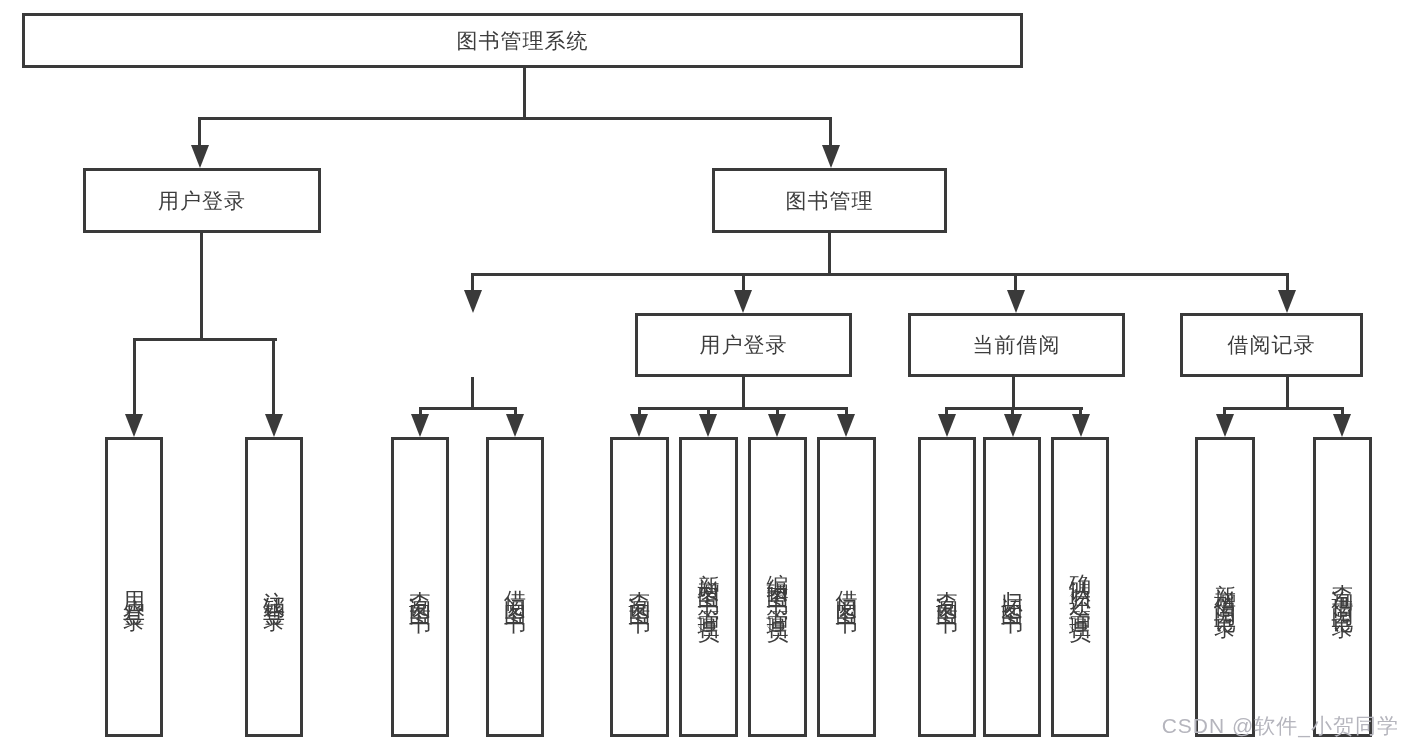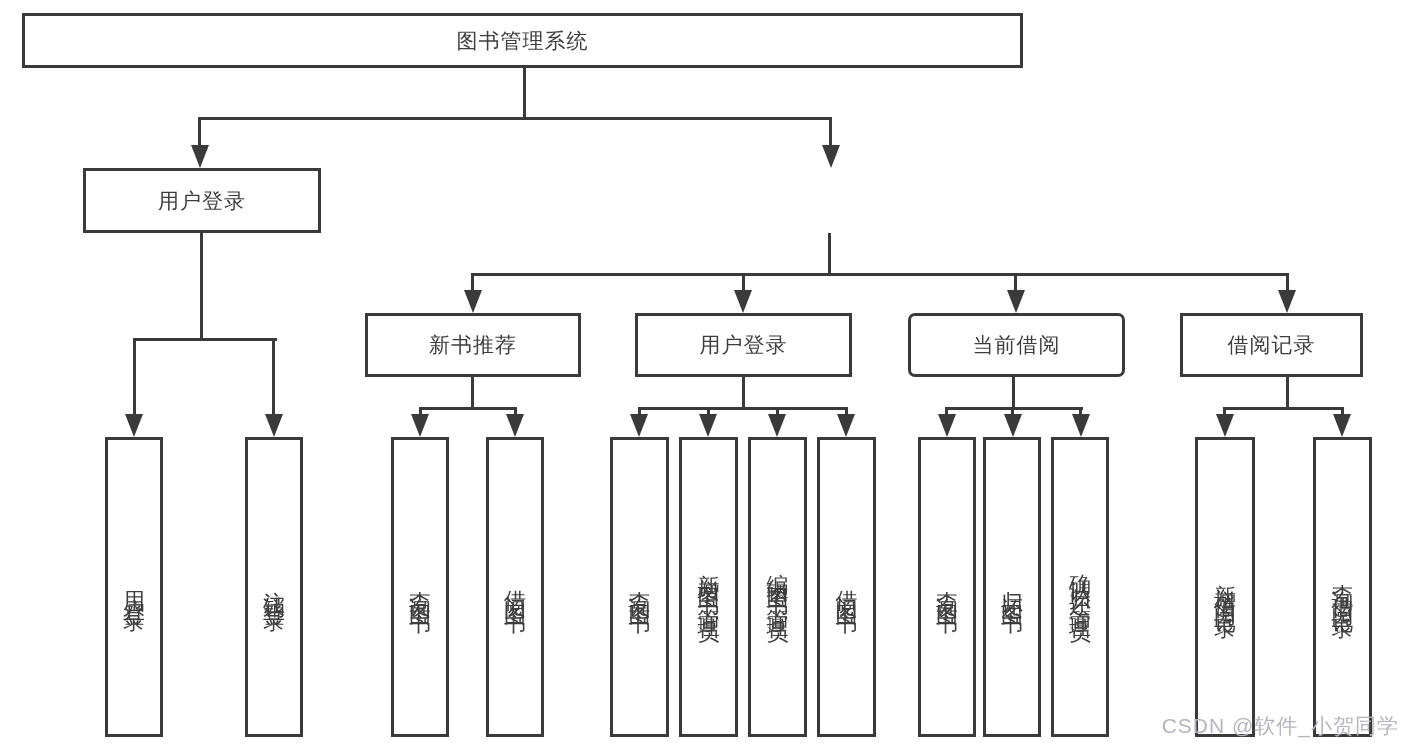--- a/index.html
+++ b/index.html
@@ -75,20 +75,23 @@
     <div class="line" style="left:198px; top:117px; width:634px; height:3px;"></div>
     <div class="line" style="left:198px; top:120px; width:3px; height:28px;"></div>
     <div class="ah" style="left:191px; top:145px;"></div>
     <div class="line" style="left:829px; top:120px; width:3px; height:28px;"></div>
     <div class="ah" style="left:822px; top:145px;"></div>
   </div>
 
   <div class="box h" style="left:83px; top:168px; width:238px; height:65px;">
     <span>用户登录</span>
   </div>
+  <div class="box h" style="left:712px; top:168px; width:235px; height:65px;">
+    <span>图书管理</span>
+  </div>
 
   <div>
     <div class="line" style="left:200px; top:233px; width:3px; height:105px;"></div>
     <div class="line" style="left:133px; top:338px; width:144px; height:3px;"></div>
     <div class="line" style="left:133px; top:341px; width:3px; height:75px;"></div>
     <div class="ah" style="left:125px; top:414px;"></div>
     <div class="line" style="left:272px; top:341px; width:3px; height:75px;"></div>
     <div class="ah" style="left:265px; top:414px;"></div>
   </div>
 
@@ -98,27 +101,24 @@
     <div class="line" style="left:471px; top:276px; width:3px; height:16px;"></div>
     <div class="ah" style="left:464px; top:290px;"></div>
     <div class="line" style="left:742px; top:276px; width:3px; height:16px;"></div>
     <div class="ah" style="left:734px; top:290px;"></div>
     <div class="line" style="left:1014px; top:276px; width:3px; height:16px;"></div>
     <div class="ah" style="left:1007px; top:290px;"></div>
     <div class="line" style="left:1286px; top:276px; width:3px; height:16px;"></div>
     <div class="ah" style="left:1278px; top:290px;"></div>
   </div>
 
-  <div class="box h" style="left:365px; top:313px; width:216px; height:64px;">
-    <span>新书推荐</span>
-  </div>
   <div class="box h" style="left:635px; top:313px; width:217px; height:64px;">
     <span>用户登录</span>
   </div>
-  <div class="box h" style="left:908px; top:313px; width:217px; height:64px;border-radius:7px;">
+  <div class="box h" style="left:908px; top:313px; width:217px; height:64px;">
     <span>当前借阅</span>
   </div>
   <div class="box h" style="left:1180px; top:313px; width:183px; height:64px;">
     <span>借阅记录</span>
   </div>
 
   <div>
     <div class="line" style="left:471px; top:377px; width:3px; height:30px;"></div>
     <div class="line" style="left:419px; top:407px; width:98px; height:3px;"></div>
     <div class="line" style="left:419px; top:410px; width:3px; height:6px;"></div>

